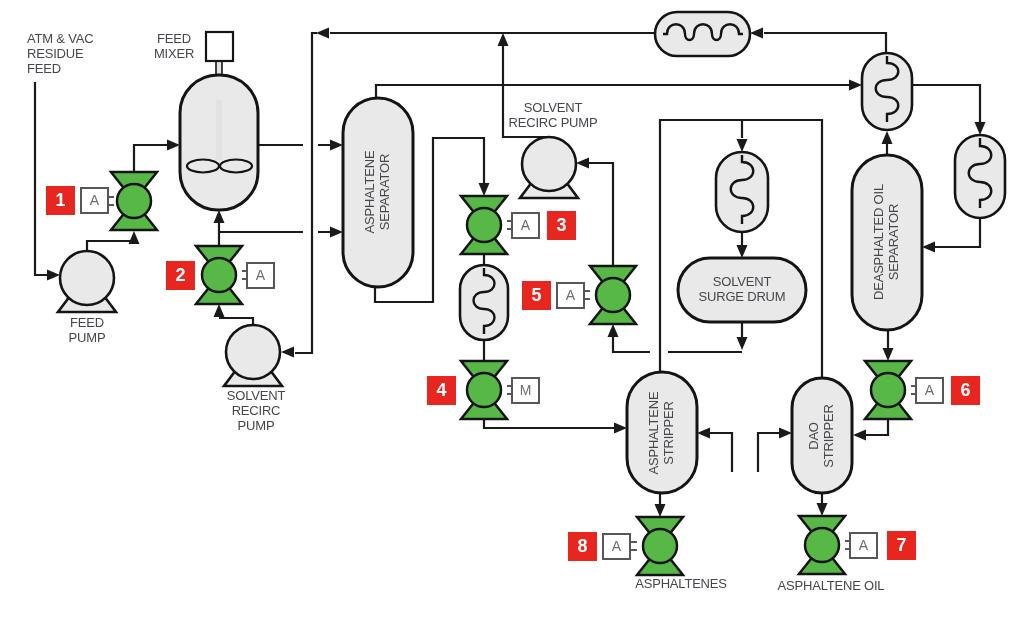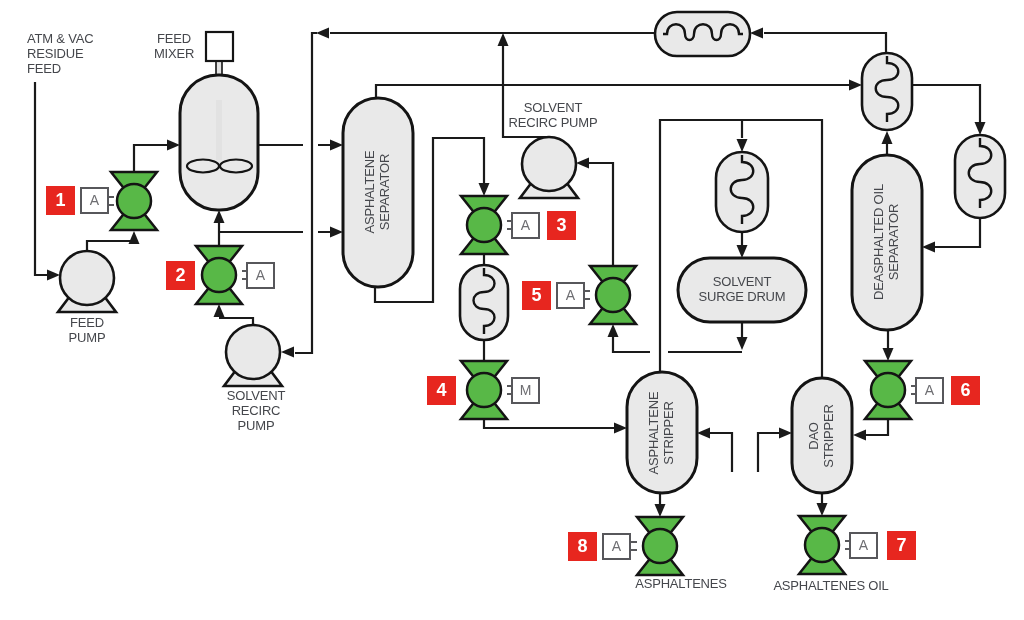--- a/index.html
+++ b/index.html
@@ -260,21 +260,21 @@
 SEPARATOR</div>
   <div class="lbl center" style="left:672px;top:274px;width:140px;">SOLVENT
 SURGE DRUM</div>
   <div class="lbl rot center" style="left:799px;top:226px;width:176px;height:32px;">DEASPHALTED OIL
 SEPARATOR</div>
   <div class="lbl rot center" style="left:597px;top:417px;width:130px;height:32px;">ASPHALTENE
 STRIPPER</div>
   <div class="lbl rot center" style="left:762px;top:420px;width:120px;height:32px;">DAO
 STRIPPER</div>
   <div class="lbl center" style="left:616px;top:576px;width:130px;">ASPHALTENES</div>
-  <div class="lbl center" style="left:756px;top:578px;width:150px;">ASPHALTENES OIL</div>
+  <div class="lbl center" style="left:756px;top:578px;width:150px;">ASPHALTENE OIL</div>
 
   <div class="num-badge" style="left:46px;top:186px;">1</div>
   <div class="num-badge" style="left:166px;top:261px;">2</div>
   <div class="num-badge" style="left:547px;top:211px;">3</div>
   <div class="num-badge" style="left:427px;top:376px;">4</div>
   <div class="num-badge" style="left:522px;top:281px;">5</div>
   <div class="num-badge" style="left:951px;top:376px;">6</div>
   <div class="num-badge" style="left:887px;top:531px;">7</div>
   <div class="num-badge" style="left:568px;top:532px;">8</div>
 

